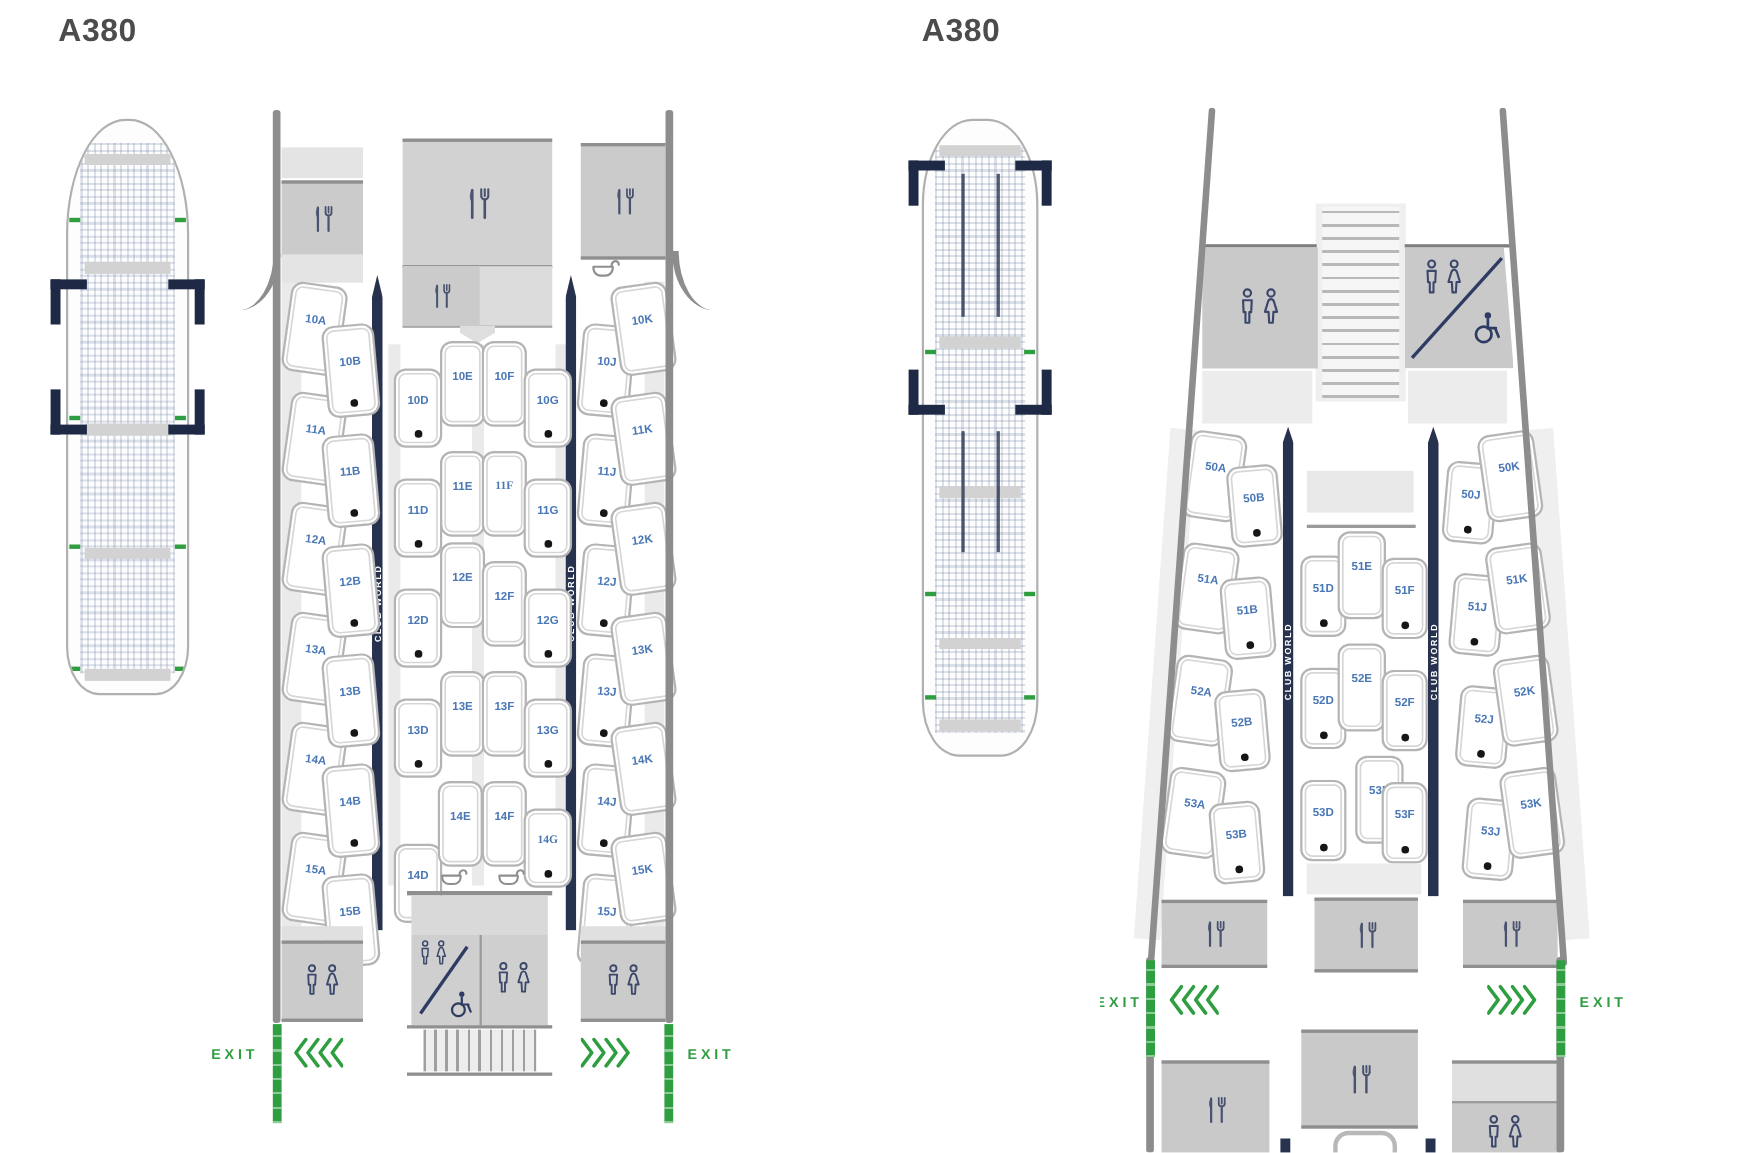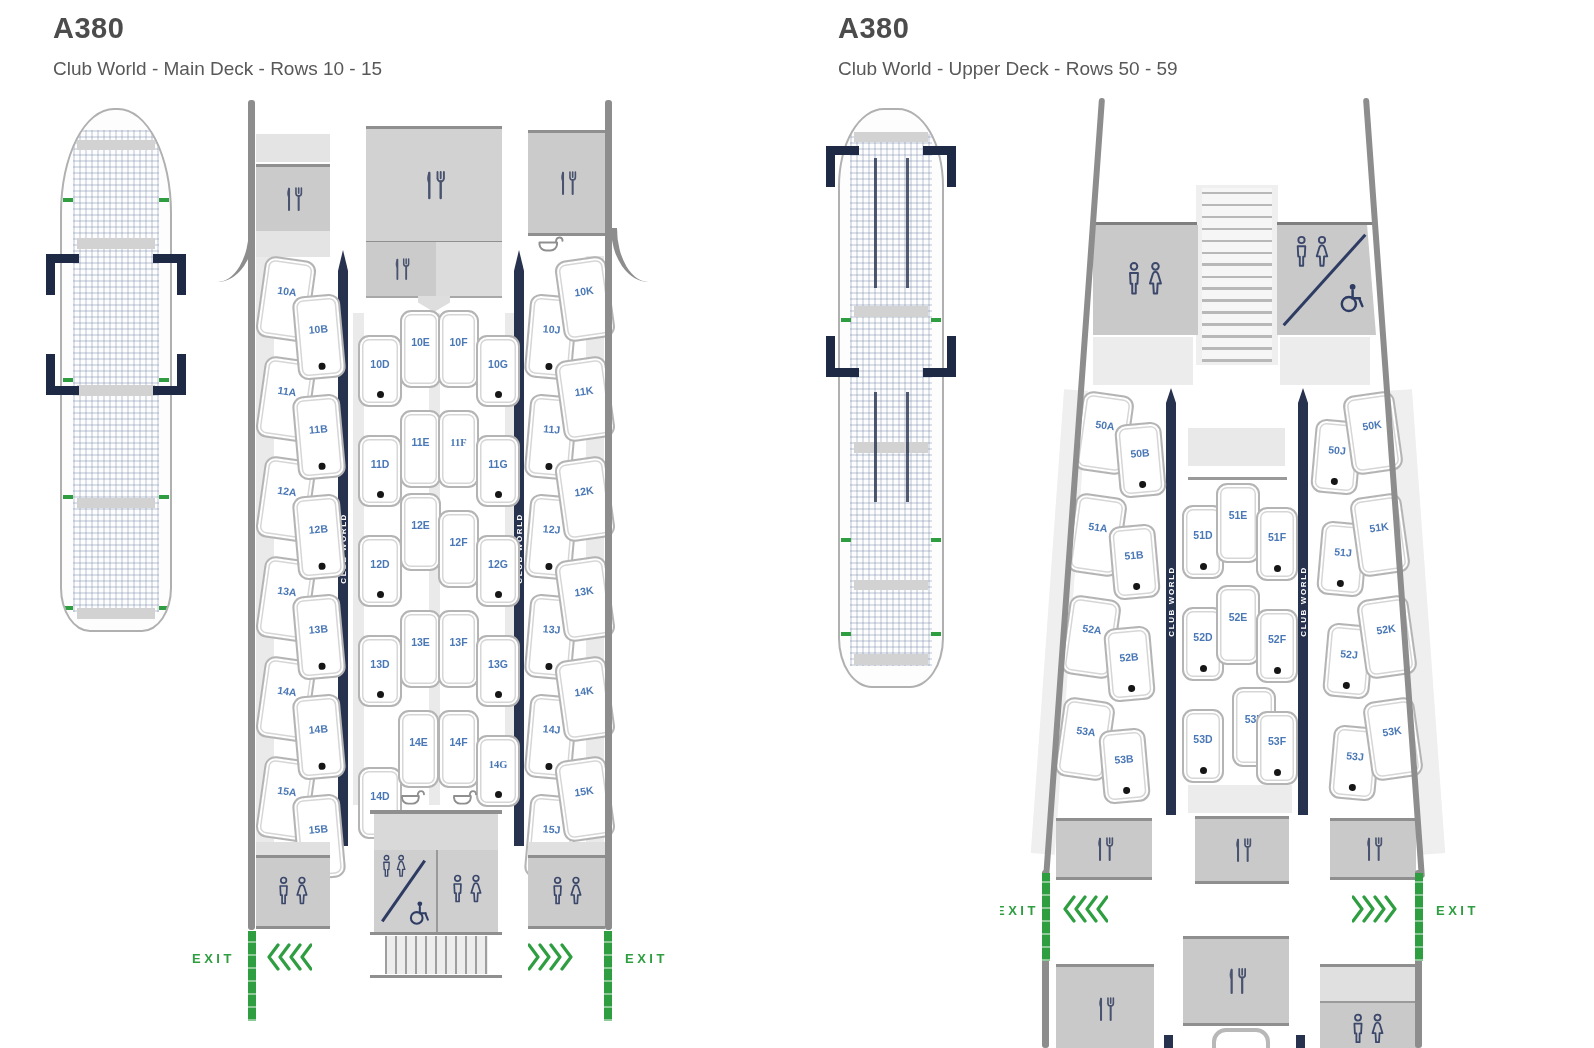--- a/index.html
+++ b/index.html
@@ -102,21 +102,20 @@
     </symbol>
     <symbol id="sym-chevrons" viewBox="0 0 46 28">
       <path d="M12 2 L3 14 L12 26 M23 2 L14 14 L23 26 M34 2 L25 14 L34 26 M45 2 L36 14 L45 26" stroke="currentColor" stroke-width="3.2" fill="none" stroke-linecap="round" stroke-linejoin="round"></path>
     </symbol>
   </defs>
 </svg>
 
 <div class="canvas">
 
   <div class="ptitle" style="left:53px;top:12px">A380</div>
-  <div class="psub" style="left:53px;top:58px">Club World - Main Deck - Rows 10 - 15</div>
 
   <div class="mini" style="left:60px;top:108px;width:112px;height:524px">
     <div class="fuse fuse-main">
       <div class="tex" style="top:20px;bottom:18px"></div>
       <div class="mband" style="top:30px;height:10px"></div>
       <div class="mband" style="top:128px;height:11px"></div>
       <div class="mband" style="top:275px;height:11px"></div>
       <div class="mband" style="top:388px;height:10px"></div>
       <div class="mband" style="top:498px;height:11px"></div>
       <div class="gtick" style="left:1px;top:88px"></div>
@@ -387,21 +386,20 @@
     <div class="exit" style="left:377px;top:853px">EXIT</div>
     <svg class="chev" style="left:18px;top:845px" width="46" height="28">
         <use href="#sym-chevrons"></use>
       </svg>
     <svg class="chev flip" style="left:280px;top:845px" width="46" height="28">
         <use href="#sym-chevrons"></use>
       </svg>
   </div>
 
   <div class="ptitle" style="left:838px;top:12px">A380</div>
-  <div class="psub" style="left:838px;top:58px">Club World - Upper Deck - Rows 50 - 59</div>
 
   <div class="mini" style="left:838px;top:108px;width:106px;height:580px">
     <div class="fuse fuse-upper">
       <div class="tex" style="top:24px;bottom:20px"></div>
       <div class="mband" style="top:22px;height:10px"></div>
       <div class="mband" style="top:196px;height:11px"></div>
       <div class="mband" style="top:332px;height:11px"></div>
       <div class="mband" style="top:470px;height:10px"></div>
       <div class="mband" style="top:544px;height:11px"></div>
       <div class="mnavy" style="left:34px;top:48px;height:130px"></div>

